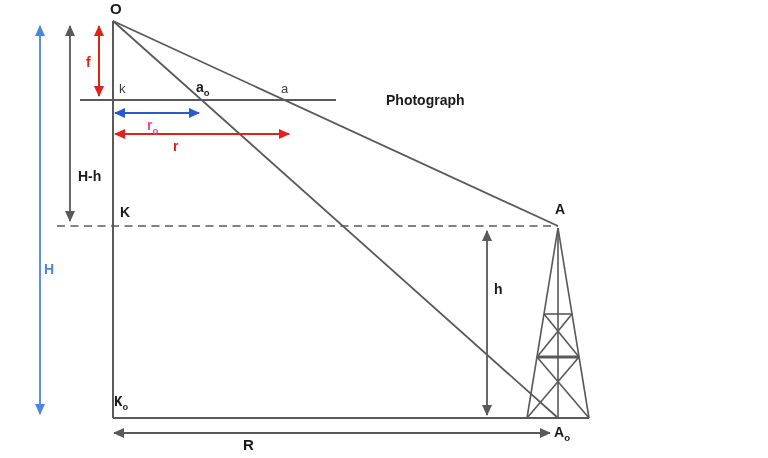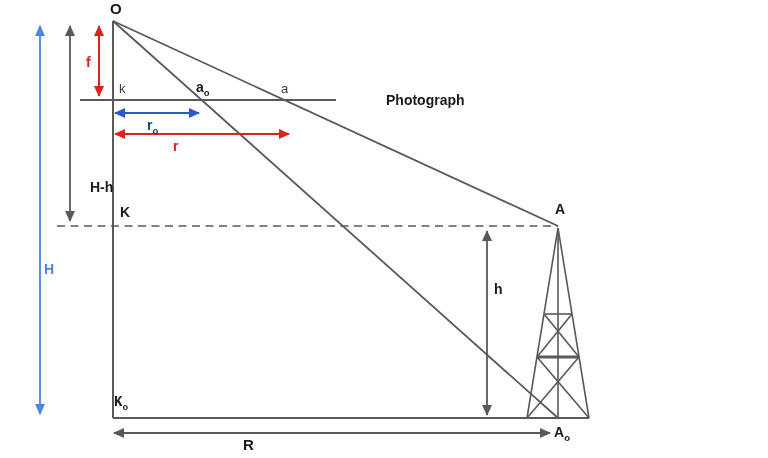--- a/index.html
+++ b/index.html
@@ -18,21 +18,21 @@
     font-weight: bold;
     font-size: 14px;
     color: #1a1a1a;
     line-height: 1;
     white-space: nowrap;
   }
   .lbl.big   { font-size: 15px; }
   .lbl.plain { font-weight: normal; color: #3d3d3d; font-size: 13px; }
   .lbl.red   { color: #dc241f; }
   .lbl.blue  { color: #4a86e0; }
-  .lbl.blue-dark { color: #0c4a6e; }
+  .lbl.blue-dark { color: #ec4899; }
   .lbl sub { font-size: 9.5px; line-height: 1; }
 </style>
 </head>
 <body>
 
 <div id="canvas">
 
   <svg id="diagram-svg" width="768" height="458" viewBox="0 0 768 458">
     <defs>
       <marker id="m-gray" markerUnits="userSpaceOnUse" markerWidth="12" markerHeight="10" refX="10" refY="5" orient="auto-start-reverse">
@@ -93,21 +93,21 @@
   <div class="lbl plain" style="left:119px; top:82px;">k</div>
 
   <div class="lbl" style="left:196px; top:80px;"><span>a</span><sub>o</sub></div>
 
   <div class="lbl plain" style="left:281px; top:82px;">a</div>
   <div class="lbl" style="left:339px; top:93px;margin-left:47px;">Photograph</div>
 
   <div class="lbl blue-dark" style="left:147px; top:118px;"><span>r</span><sub>o</sub></div>
 
   <div class="lbl red" style="left:173px; top:139px;">r</div>
-  <div class="lbl" style="left:78px;  top:180px;margin-left:12px;">H-h</div>
+  <div class="lbl" style="left:78px;  top:169px;">H-h</div>
   <div class="lbl blue" style="left:44px;  top:262px;">H</div>
   <div class="lbl" style="left:120px; top:205px;">K</div>
   <div class="lbl" style="left:555px; top:202px;">A</div>
   <div class="lbl" style="left:494px; top:282px;">h</div>
 
   <div class="lbl" style="left:114px; top:395px;font-family:Liberation Mono, monospace;"><span>K</span><sub>o</sub></div>
 
   <div class="lbl" style="left:554px; top:425px;"><span>A</span><sub>o</sub></div>
 
   <div class="lbl big" style="left:243px; top:437px;">R</div>

